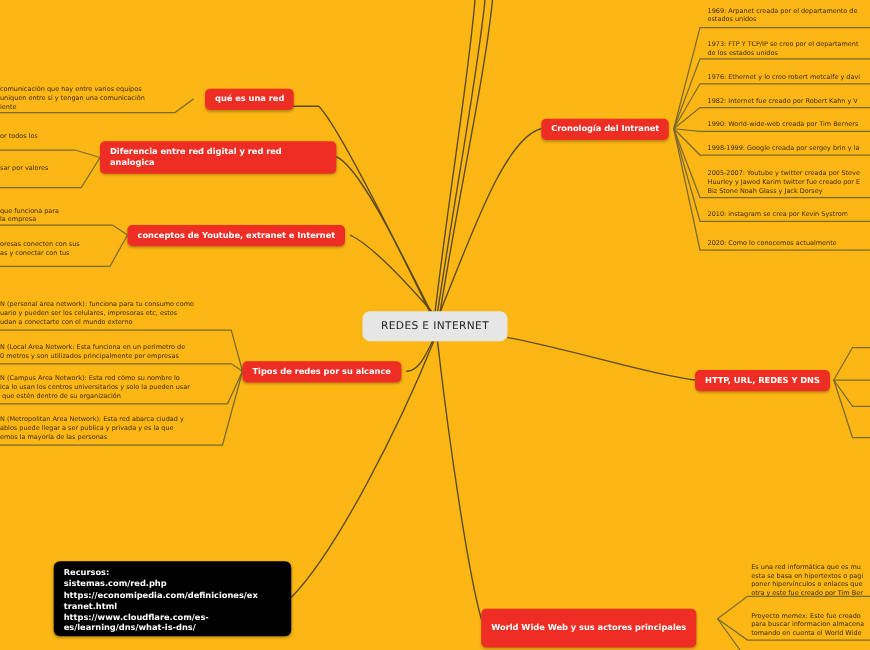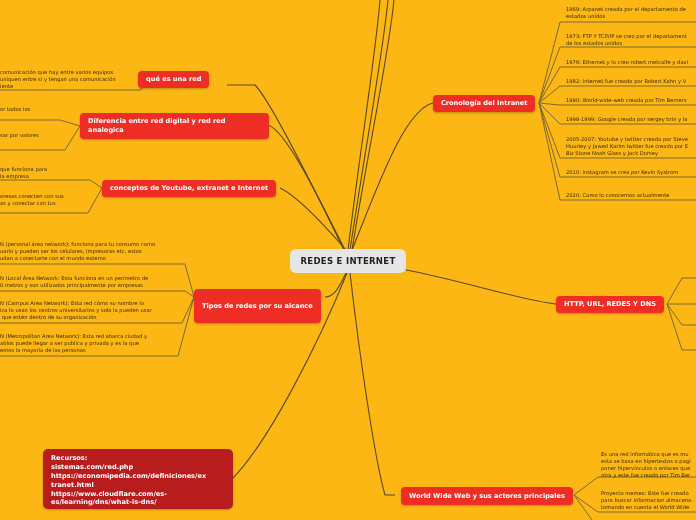--- a/index.html
+++ b/index.html
@@ -7,37 +7,37 @@
     width:696px; height:520px; overflow:hidden; position:relative;
     background:#FCB714;
     font-family:"DejaVu Sans", sans-serif;
   }
   svg.links { position:absolute; left:0; top:0; width:696px; height:520px; }
   svg.links path { fill:none; stroke:#5A4A1E; stroke-width:1.1; }
   svg.links path.ul { stroke:#7A6A2E; stroke-width:1; }
   .central {
     position:absolute; left:290px; top:249px; width:116px; height:24px;
     background:#E6E6E6; border-radius:6px;
-    font-size:8.5px; font-weight:bold; color:#222; letter-spacing:0.3px;
+    font-size:8.5px; font-weight:normal; color:#222; letter-spacing:0.3px;
     display:flex; align-items:center; justify-content:center;
     font-variant:small-caps;
   }
   .main {
     position:absolute; background:#EE2E24; color:#fff; border-radius:4px;
     font-size:6.6px; font-weight:bold; padding:0 8px;
     display:flex; align-items:center; box-shadow:0 1px 2px rgba(0,0,0,0.25);
     line-height:1.3;
   }
   .sub {
     position:absolute; font-size:5.2px; color:#3a2a08; line-height:1.35;
     white-space:nowrap; overflow:hidden;
   }
   .res {
     position:absolute; left:43px; top:449px; width:190px; height:60px;
-    background:#b91c1c; color:#fff; border-radius:5px;
+    background:#000000; color:#fff; border-radius:5px;
     font-size:6.6px; font-weight:bold; padding:5px 8px; box-sizing:border-box;
     line-height:1.35; white-space:pre-line; box-shadow:0 1px 2px rgba(0,0,0,0.25);
   }
 </style>
 </head>
 <body>
 
 <svg class="links" viewBox="0 0 696 520">
 
   <path d="M348 250 C 360 150, 375 60, 380 0"></path>
@@ -88,33 +88,33 @@
   <path class="ul" d="M667 304 L 682 325 L 696 325"></path>
   <path class="ul" d="M667 304 L 682 350 L 696 350"></path>
 
   <path class="ul" d="M574 495 L 598 477 L 696 477"></path>
   <path class="ul" d="M574 495 L 598 512 L 696 512"></path>
   <path class="ul" d="M574 495 L 592 520"></path>
 </svg>
 
 <div class="central">REDES E INTERNET</div>
 
-<div class="main" style="left:138px; top:71px; height:17px;">qué es una red</div>
+<div class="main" style="left:164px; top:71px; height:17px;">qué es una red</div>
 <div class="main" style="left:80px; top:113px; width:173px; height:26px; white-space:normal;">Diferencia entre red digital y red red analogica</div>
 <div class="main" style="left:102px; top:180px; height:17px;">conceptos de Youtube, extranet e Internet</div>
-<div class="main" style="left:194px; top:289px; height:34px;">Tipos de redes por su alcance</div>
+<div class="main" style="left:194px; top:289px; height:17px;">Tipos de redes por su alcance</div>
 <div class="res">Recursos:
  sistemas.com/red.php
 https://economipedia.com/definiciones/ex
 tranet.html
   https://www.cloudflare.com/es-
 es/learning/dns/what-is-dns/</div>
 <div class="main" style="left:433px; top:95px; height:17px;">Cronología del Intranet</div>
 <div class="main" style="left:556px; top:296px; height:17px;">HTTP, URL, REDES Y DNS</div>
-<div class="main" style="left:401px; top:487px; height:18px;">World Wide Web y sus actores principales</div>
+<div class="main" style="left:385px; top:487px; height:31px;">World Wide Web y sus actores principales</div>
 
 <div class="sub" style="left:0; top:69px; white-space:pre;">comunicación que hay entre varios equipos
 uniquen entre si y tengan una comunicación
 iente</div>
 <div class="sub" style="left:0; top:106px; white-space:pre;">or todos los</div>
 <div class="sub" style="left:0; top:132px; white-space:pre;">sar por valores</div>
 <div class="sub" style="left:0; top:166px; white-space:pre;">que funciona para
 la empresa</div>
 <div class="sub" style="left:0; top:193px; white-space:pre;">oresas conecten con sus
 as y conectar con tus</div>

